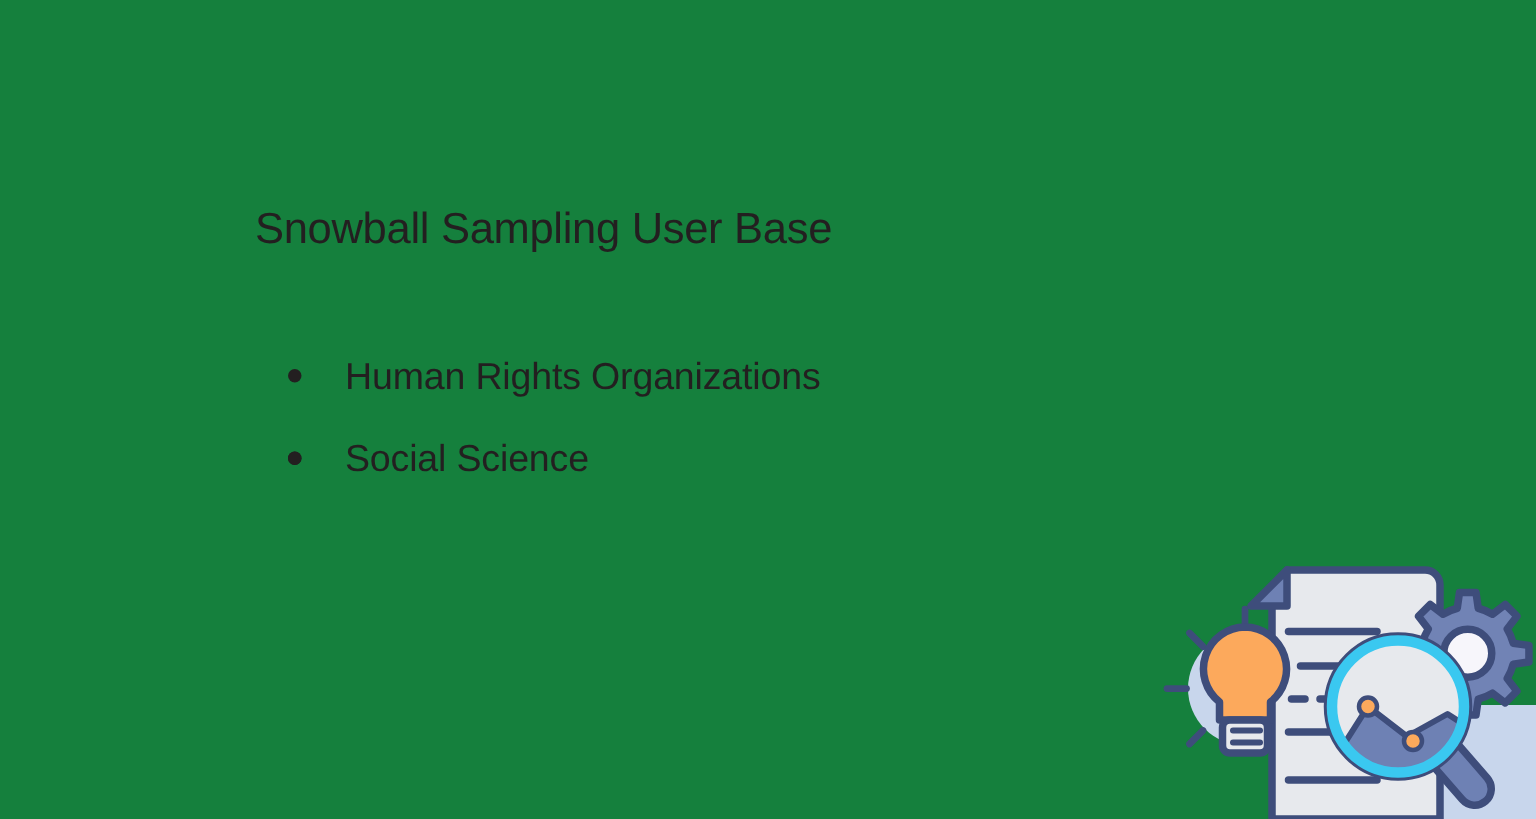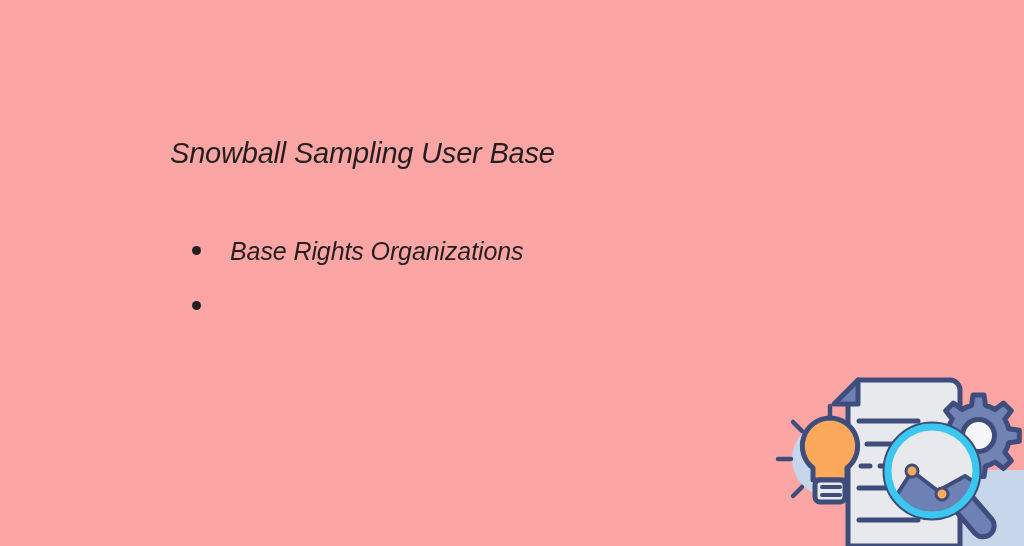--- a/index.html
+++ b/index.html
@@ -14,22 +14,21 @@
     font-family: "Liberation Sans", sans-serif;
     overflow: hidden;
     position: relative;
   }
 
   .slide {
     position: absolute;
     inset: 0;
     width: 1024px;
     height: 546px;
-    background: #fca5a5;
-    font-style: italic;
+    background: #15803d;
   }
 
   
   .content {
     position: absolute;
     left: 170px;
     top: 135px;
     width: 620px;
   }
 
@@ -97,24 +96,28 @@
 
 <div class="slide">
 
   <div class="content">
 
     <h1 class="page-title">Snowball Sampling User Base</h1>
 
     <ul class="bullet-list">
       <li class="bullet-item">
         <span class="bullet-dot"></span>
-        <span>Base Rights Organizations</span>
+        <span>Human Rights Organizations</span>
       </li>
       <li class="bullet-item">
         <span class="bullet-dot"></span>
+      </li>
+      <li class="bullet-item">
+        <span class="bullet-dot"></span>
+        <span>Social Science</span>
       </li>
     </ul>
 
   </div>
 
   <div class="illustration">
     <svg viewBox="0 0 264 192" xmlns="http://www.w3.org/2000/svg">
 
       <rect x="118" y="116" width="146" height="76" fill="#C8D6EC"></rect>
 

